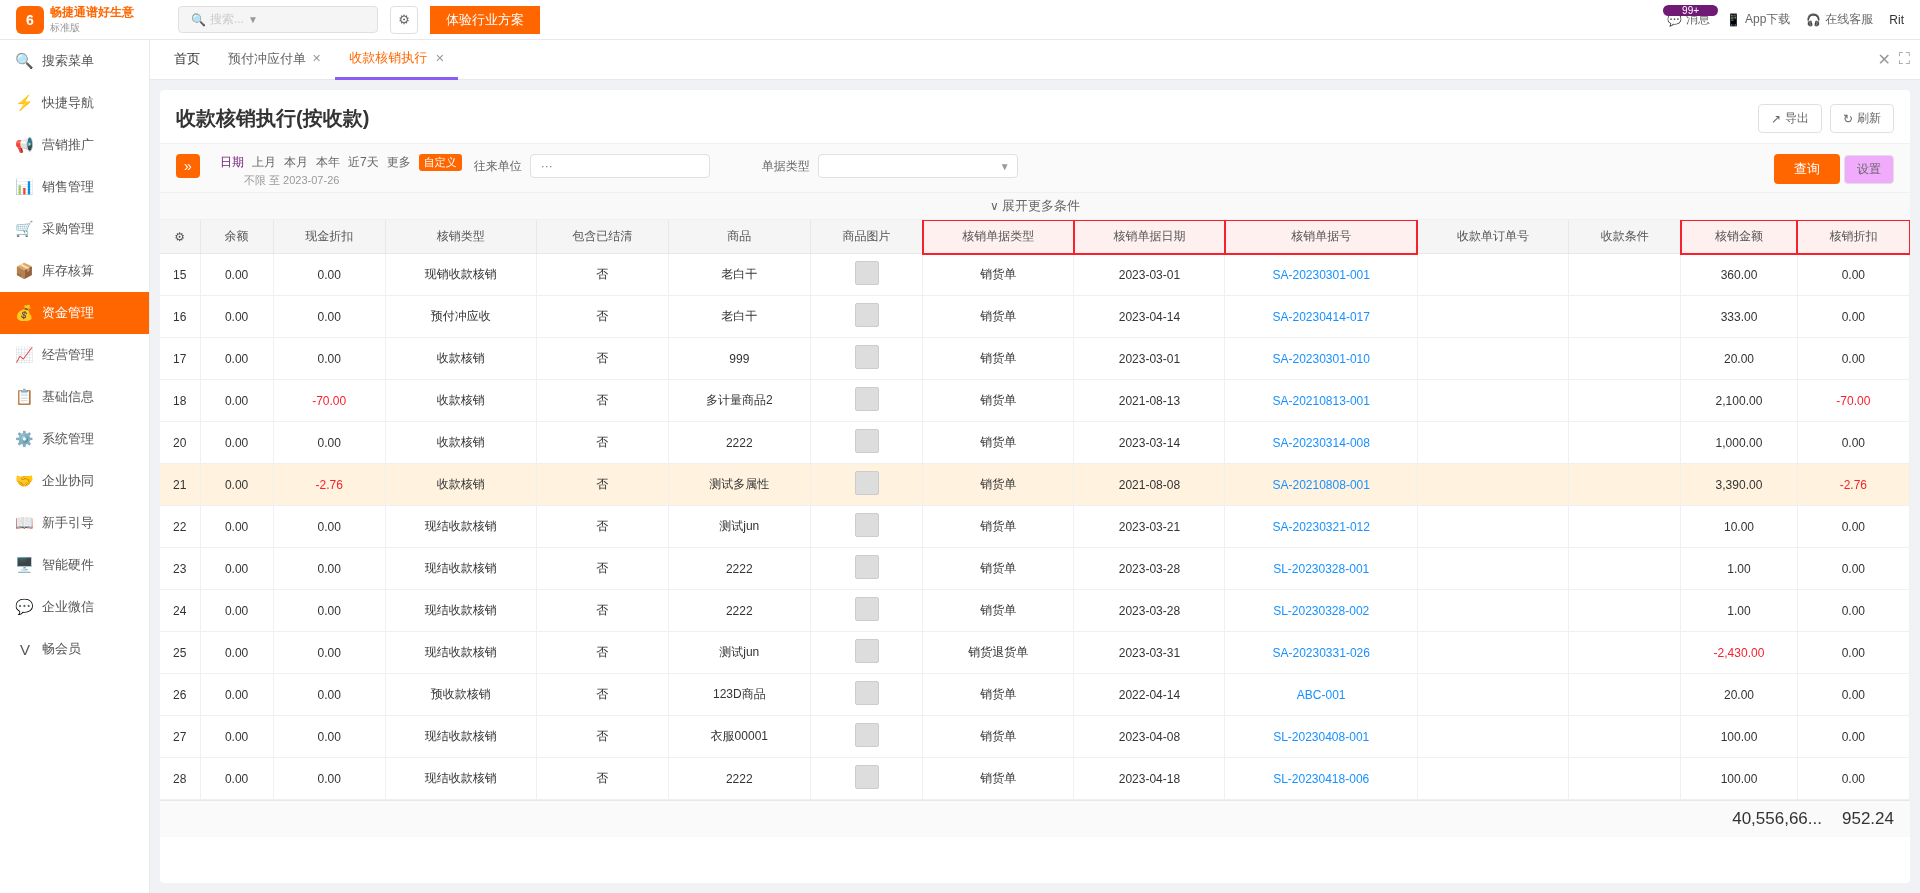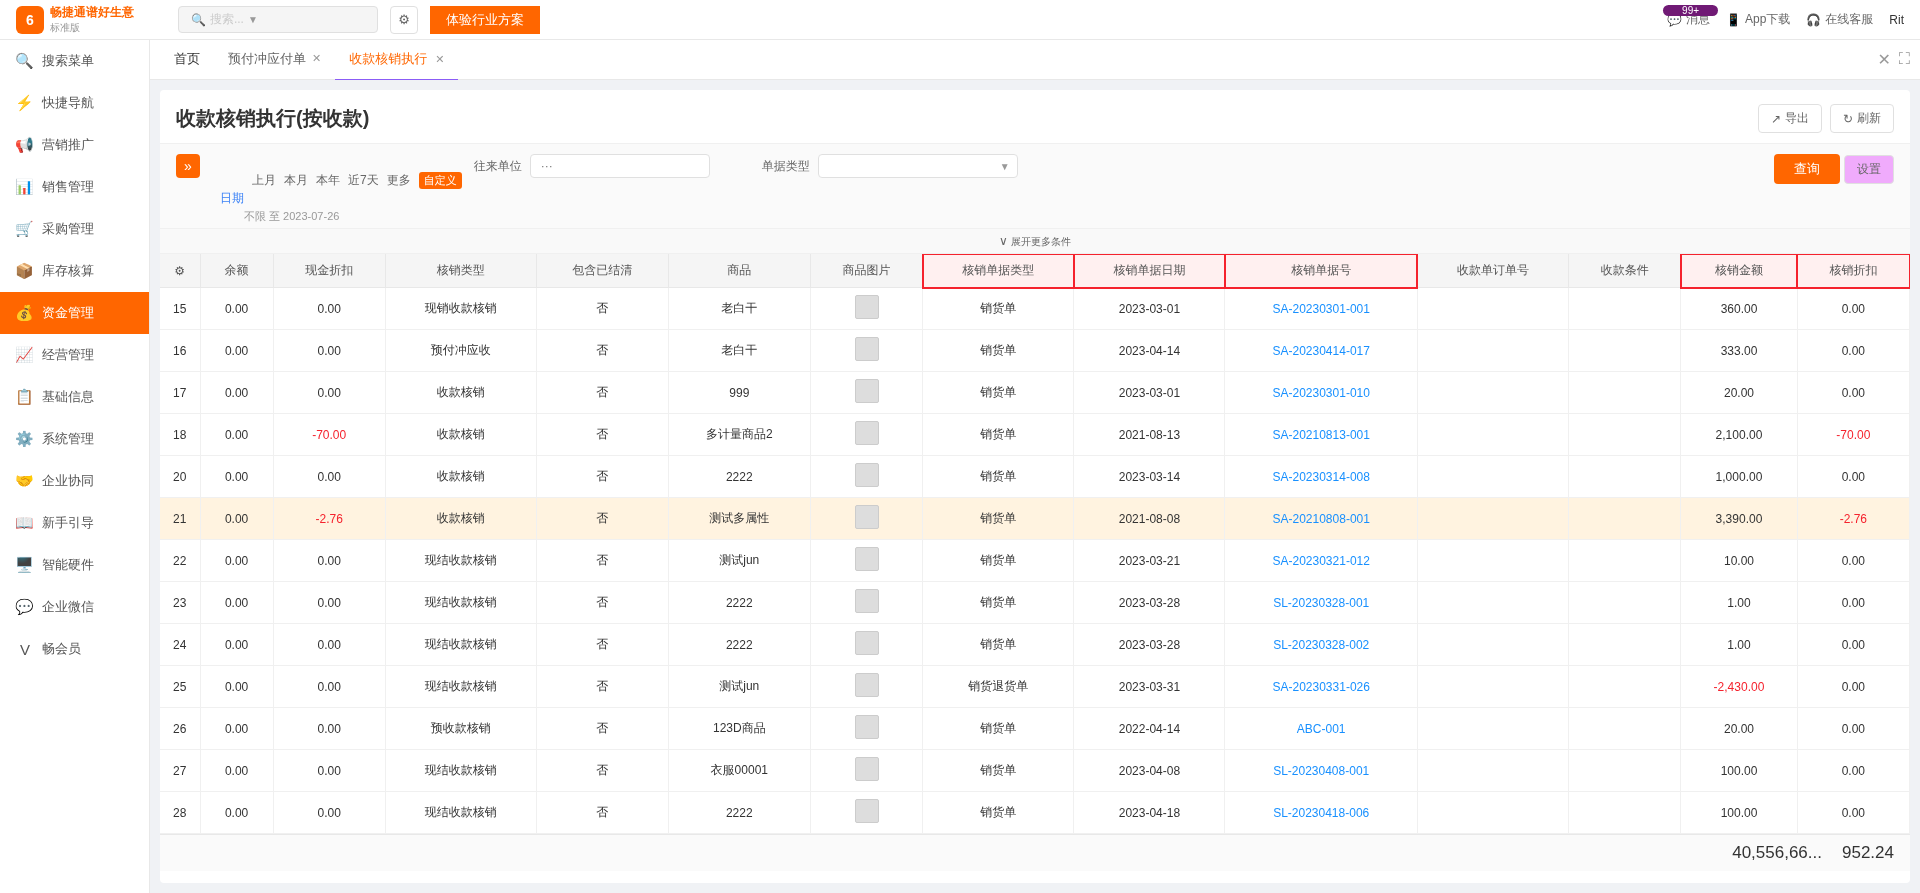--- a/index.html
+++ b/index.html
@@ -27,21 +27,21 @@
     .sidebar-item.active { background: #f60; color: #fff; border-radius: 0; }
     .sidebar-icon { width: 18px; height: 18px; display: flex; align-items: center; justify-content: center; font-size: 15px; }
 
     
     .content-area { flex: 1; display: flex; flex-direction: column; overflow: hidden; background: #f0f2f5; }
 
     
     .tab-bar { display: flex; align-items: center; background: #fff; border-bottom: 1px solid #e8e8e8; padding: 0 10px; height: 40px; }
     .tab-item { display: flex; align-items: center; gap: 6px; padding: 0 14px; height: 40px; cursor: pointer; color: #666; font-size: 13px; border-bottom: 2px solid transparent; white-space: nowrap; }
     .tab-item.home { color: #333; font-weight: 500; }
-    .tab-item.active { color: #f60; border-bottom: 1px solid #8b5cf6; gap: 8px; }
+    .tab-item.active { color: #f60; border-bottom: 3px solid #8b5cf6; gap: 8px; }
     .tab-close { color: #999; font-size: 11px; cursor: pointer; }
     .tab-spacer { flex: 1; }
     .tab-window-btns { display: flex; gap: 8px; color: #999; font-size: 16px; }
 
     
     .page-content { flex: 1; overflow: hidden; display: flex; flex-direction: column; background: #fff; margin: 10px; border-radius: 4px; }
 
     
     .page-header { display: flex; align-items: center; justify-content: space-between; padding: 14px 16px 10px; border-bottom: 1px solid #f0f0f0; }
     .page-title { font-size: 20px; font-weight: 600; color: #333; }
@@ -209,21 +209,21 @@
 
       <div style="padding: 10px 16px 4px; background:#fafafa; border-bottom: 1px solid #f0f0f0;">
         <div style="display:flex; align-items:flex-start; gap:16px; flex-wrap:wrap;">
 
           <div style="display:flex; align-items:center; margin-right:4px;">
             <button style="background:#f60; color:#fff; border:none; border-radius:4px; width:24px; height:24px; cursor:pointer; font-size:14px; display:flex; align-items:center; justify-content:center;">»</button>
           </div>
           <div style="display:flex; align-items:flex-start; gap:12px; flex-wrap:wrap; flex:1;">
             <div style="display:flex; flex-direction:column; gap:2px;">
               <div style="display:flex; align-items:center; gap:8px;">
-                <span style="color:#3b82f6; font-size:12px; white-space:nowrap;margin-top:36px;">日期</span>
+                <span style="color:#701a75; font-size:12px; white-space:nowrap;">日期</span>
                 <span style="color:#666; font-size:12px; cursor:pointer;">上月</span>
                 <span style="color:#666; font-size:12px; cursor:pointer;">本月</span>
                 <span style="color:#666; font-size:12px; cursor:pointer;">本年</span>
                 <span style="color:#666; font-size:12px; cursor:pointer;">近7天</span>
                 <span style="color:#666; font-size:12px; cursor:pointer;">更多</span>
                 <span style="background:#f60; color:#fff; border-radius:3px; padding:1px 5px; font-size:11px; cursor:pointer;">自定义</span>
               </div>
               <div style="color:#999; font-size:11px; padding-left:24px;">不限 至 2023-07-26</div>
             </div>
             <div style="display:flex; align-items:center; gap:8px;">
@@ -242,21 +242,21 @@
           </div>
           <div style="display:flex; flex-direction:row; gap:4px; align-items:flex-end;">
             <button class="query-btn">查询</button>
             <button class="settings-btn">设置</button>
           </div>
         </div>
       </div>
 
       <div style="text-align:center; padding:4px; background:#f9f9f9; border-bottom:1px solid #f0f0f0; cursor:pointer;">
         <span style="color:#666; font-size:12px;">∨ </span>
-        <span style="color:#666; font-size:10px;">展开更多条件</span>
+        <span style="color:#666; font-size:13px;">展开更多条件</span>
       </div>
 
       <div class="table-container">
         <div class="tbl-wrapper">
           <table>
             <thead>
               <tr>
                 <th style="width:40px;">⚙</th>
                 <th>余额</th>
                 <th>现金折扣</th>

